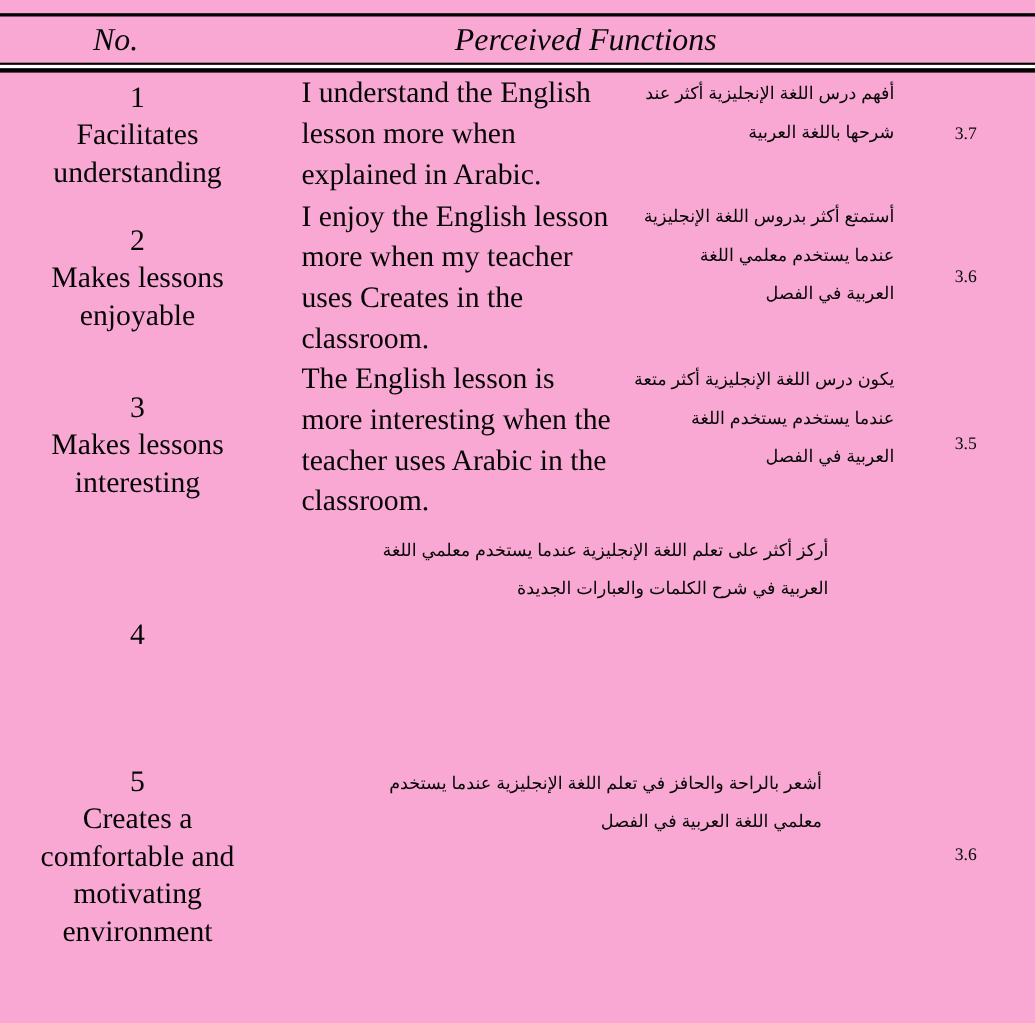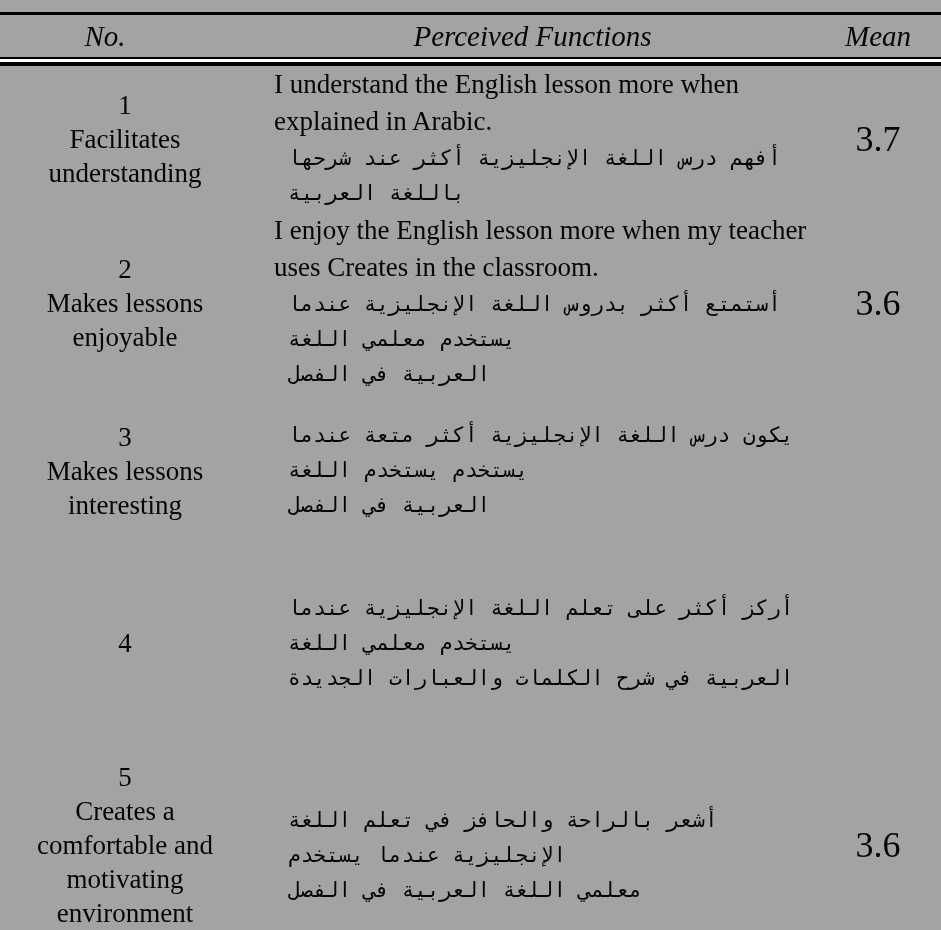--- a/index.html
+++ b/index.html
@@ -4,21 +4,21 @@
 <style>
   html, body {
     margin: 0;
     padding: 0;
     background: #ffffff;
   }
   .page {
     position: relative;
     width: 941px;
     height: 930px;
-    background: #a3a3a3;
+    background: #f9a8d4;
     overflow: hidden;
     font-family: "Liberation Serif", serif;
     color: #050505;
   }
   .tbl {
     width: 941px;
     padding-top: 12px;
     box-sizing: border-box;
   }
   .rule {
@@ -53,69 +53,67 @@
     text-align: center;
     font-size: 27px;
     line-height: 34px;
     padding: 0 8px;
   }
   .body-row .no-col .num { display: block; }
   .body-row .no-col .lbl { display: block; white-space: pre-line; font-family: Liberation Serif, serif; }
 
   .body-row .func-col {
     display: flex;
-    flex-direction: column;
     justify-content: center;
     padding-left: 24px;
     padding-right: 2px;
     box-sizing: border-box;
   }
   .body-row .func-col .english {
     font-size: 27px;
     line-height: 37px;
     white-space: pre-line;
     text-align: left;
   }
   .body-row .func-col .arabic {
-    font-family: Liberation Mono, monospace;
-    font-size: 21px;
+    font-family: Liberation Sans, sans-serif;
+    font-size: 16px;
     line-height: 35px;
     direction: rtl;
-    text-align: left;
+    text-align: right;
     white-space: pre-line;
     padding-left: 14px;
     margin-top: 2px;
   }
   .body-row.r5 .func-col .arabic { margin-top: 24px; }
 
   .body-row .mean-col {
     display: flex;
     align-items: center;
     justify-content: center;
-    font-size: 36px;
+    font-size: 16px;
   }
 
   .body-row.r1 { min-height: 112px; }
   .body-row.r2 { min-height: 140px; }
   .body-row.r3 { min-height: 155px; }
   .body-row.r4 { min-height: 190px; }
   .body-row.r5 { min-height: 213px; }
 </style>
 </head>
 <body>
 
 <div class="page">
   <div class="tbl">
 
     <div class="rule top"></div>
 
     <div class="row header">
       <div class="cell no-h">No.</div>
       <div class="cell">Perceived Functions</div>
-      <div class="cell">Mean</div>
     </div>
 
     <div class="dbl-rule">
       <div class="a"></div>
         <div class="gap"></div>
         <div class="b"></div>
     </div>
 
     <div class="row body-row r1">
       <div class="no-col">
@@ -146,23 +144,26 @@
       <div class="mean-col">3.6</div>
     </div>
 
     <div class="row body-row r3">
       <div class="no-col">
         <span class="num">3</span>
         <span class="lbl">Makes lessons
 interesting</span>
       </div>
       <div class="func-col">
+        <div class="english">The English lesson is more interesting when the
+teacher uses Arabic in the classroom.</div>
         <div class="arabic">يكون درس اللغة الإنجليزية أكثر متعة عندما يستخدم يستخدم اللغة
 العربية في الفصل</div>
       </div>
+      <div class="mean-col">3.5</div>
     </div>
 
     <div class="row body-row r4">
       <div class="no-col">
         <span class="num">4</span>
       </div>
       <div class="func-col">
         <div class="arabic">أركز أكثر على تعلم اللغة الإنجليزية عندما يستخدم معلمي اللغة
 العربية في شرح الكلمات والعبارات الجديدة</div>
       </div>

